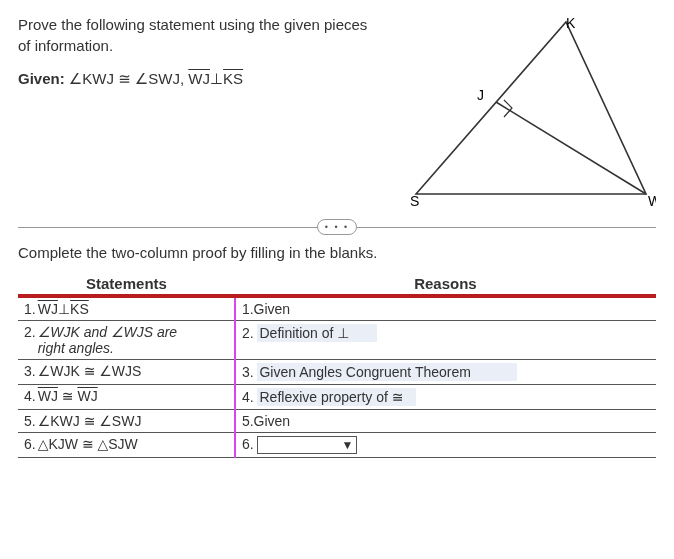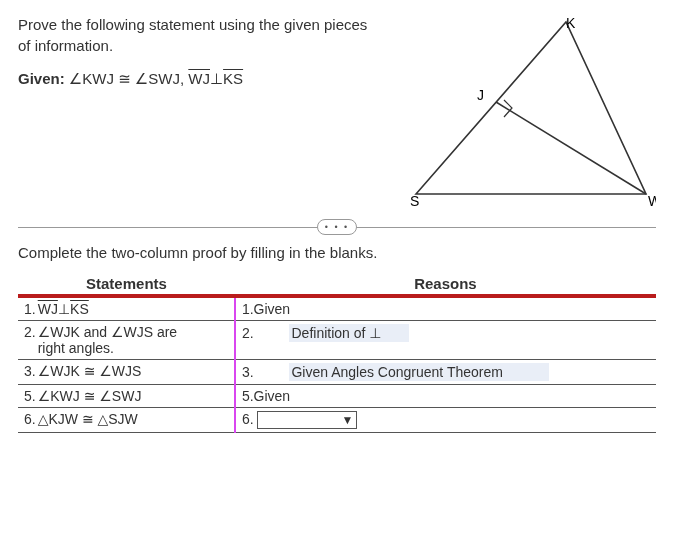--- a/index.html
+++ b/index.html
@@ -62,38 +62,37 @@
     padding: 3px 6px;
     vertical-align: top;
     font-size: 14px;
   }
   td:last-child { border-right: none; }
   .reason-fill {
     background: #e9eef7;
     display: inline-block;
     padding: 1px 12px 1px 2px;
     min-width: 120px;
-    margin-left: 32px;
   }
   .answer-box {
     display: inline-flex;
     align-items: center;
     border: 1px solid #555;
     background: #fff;
     height: 18px;
     width: 100px;
     position: relative;
     vertical-align: middle;
   }
   .answer-box .caret {
     margin-left: auto;
     margin-right: 3px;
     font-size: 12px;
   }
-  .sub { display: inline-block; vertical-align: top; }
+  .sub { display: inline-block; vertical-align: top; font-style: italic; }
   .row-index { display: inline-block; vertical-align: top; margin-right: 2px; }
   svg { display: block; }
 </style>
 </head>
 <body>
 
 <div class="top-row">
   <div class="left-col">
     <p class="intro">Prove the following statement using the given pieces of information.</p>
     <p class="given">
@@ -135,20 +134,24 @@
     </tr>
     <tr>
       <td><span class="row-index">2.</span><span class="sub" style="max-width:170px;">∠WJK and ∠WJS are right angles.</span></td>
       <td><span>2. </span><span class="reason-fill">Definition of ⊥</span></td>
     </tr>
     <tr>
       <td><span class="row-index">3.</span><span class="math">∠WJK ≅ ∠WJS</span></td>
       <td><span>3. </span><span class="reason-fill" style="min-width:260px;">Given Angles Congruent Theorem</span></td>
     </tr>
     <tr>
+      <td><span class="row-index">4.</span><span class="math"><span class="ovl">WJ</span> ≅ <span class="ovl">WJ</span></span></td>
+      <td><span>4. </span><span class="reason-fill">Reflexive property of ≅</span></td>
+    </tr>
+    <tr>
       <td><span class="row-index">5.</span><span class="math">∠KWJ ≅ ∠SWJ</span></td>
       <td>5.Given</td>
     </tr>
     <tr>
       <td><span class="row-index">6.</span><span class="math">△KJW ≅ △SJW</span></td>
       <td>
         <span>6.</span>
         <span class="answer-box">
           <span class="caret">▼</span>
         </span>

